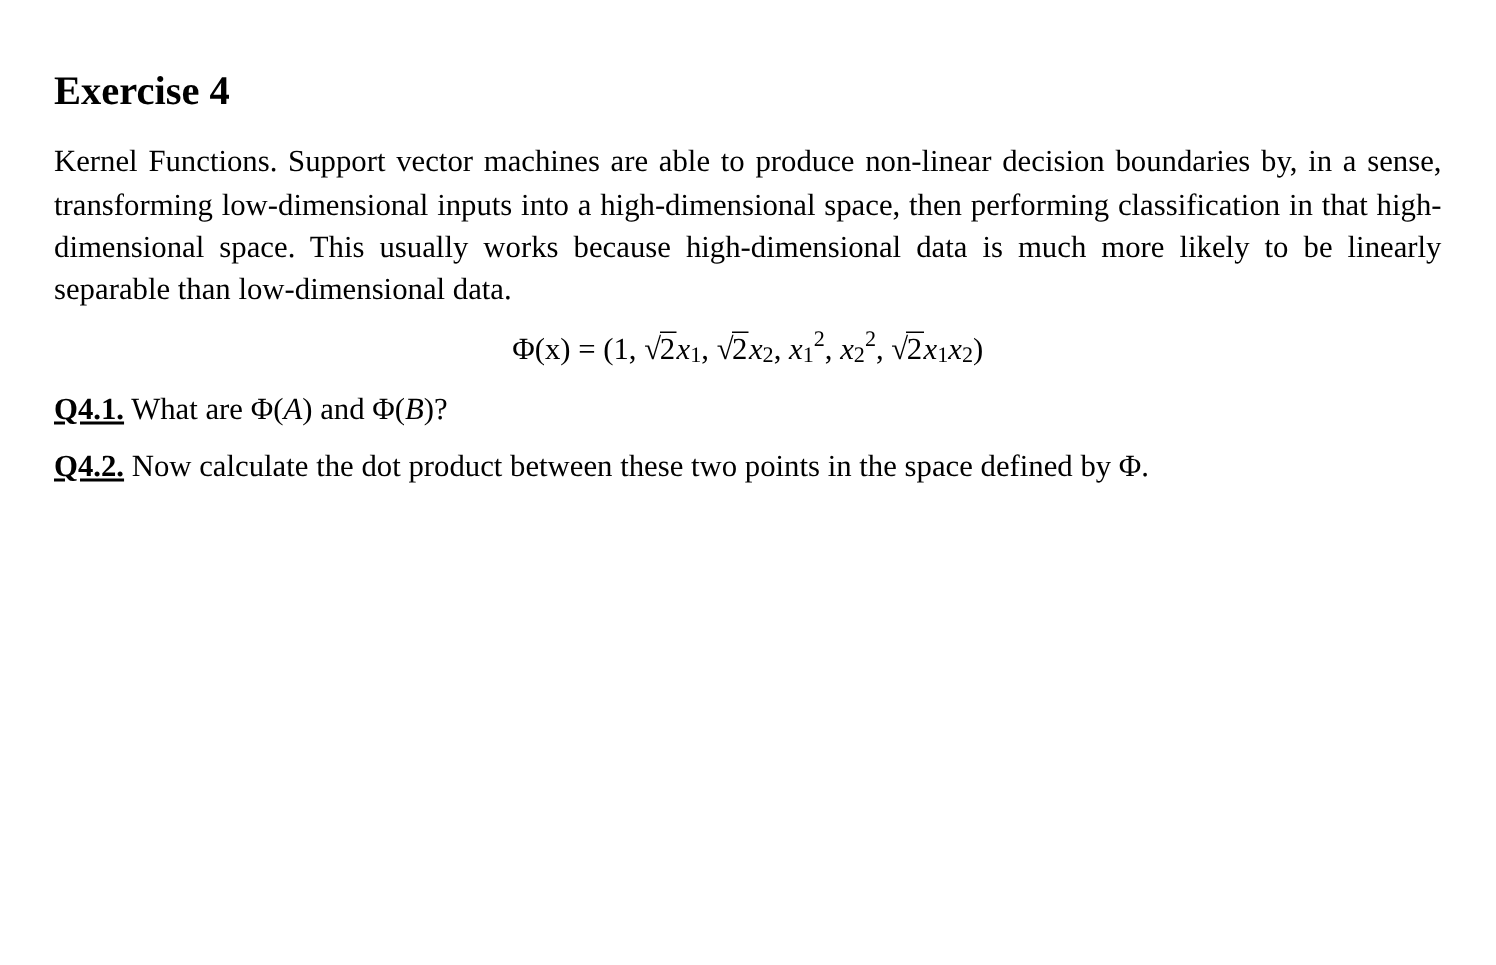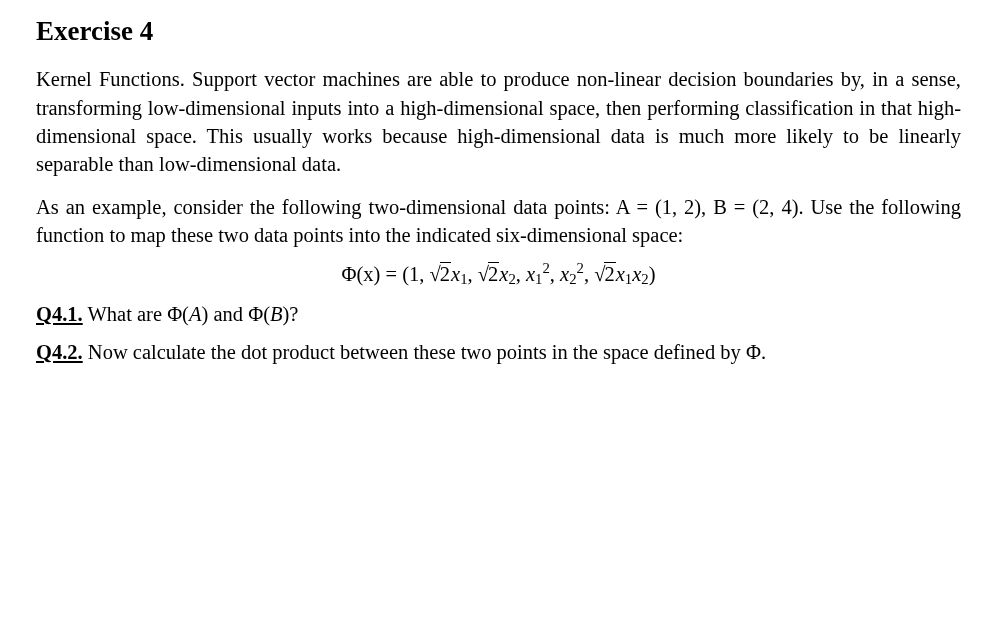--- a/index.html
+++ b/index.html
@@ -5,21 +5,21 @@
   html, body {
     margin: 0;
     padding: 0;
     width: 997px;
     height: 643px;
     background: #ffffff;
     font-family: Georgia, 'Times New Roman', serif;
     color: #000000;
   }
   .page {
-    padding: 15px 36px 0 36px;
+    padding: 44px 36px 0 36px;
     box-sizing: border-box;
   }
   h2.title {
     font-size: 27px;
     font-weight: bold;
     margin: 0 0 18px 0;
     line-height: 1.2;
   }
   p.para {
     font-size: 20.5px;
@@ -69,23 +69,20 @@
 <body>
 
 <div class="page">
 
   <h2 class="title">Exercise 4</h2>
 
   <p class="para">
     <span class="bold">Kernel Functions.</span><span> Support vector machines are able to produce non-linear decision boundaries by, in a sense, transforming low-dimensional inputs into a high-dimensional space, then performing classification in that high-dimensional space. This usually works because high-dimensional data is much more likely to be linearly separable than low-dimensional data.</span>
   </p>
 
-  <p class="para">
-    As an example, consider the following two-dimensional data points: A = (1, 2), B = (2, 4). Use the following function to map these two data points into the indicated six-dimensional space:
-  </p>
 
   <div class="equation">
     Φ(<span class="bold">x</span>) = (1,
     <span class="sqrt">√<span class="rad">2</span></span><span class="math-it">x</span><sub>1</sub>,
     <span class="sqrt">√<span class="rad">2</span></span><span class="math-it">x</span><sub>2</sub>,
     <span class="math-it">x</span><sub>1</sub><sup>2</sup>,
     <span class="math-it">x</span><sub>2</sub><sup>2</sup>,
     <span class="sqrt">√<span class="rad">2</span></span><span class="math-it">x</span><sub>1</sub><span class="math-it">x</span><sub>2</sub>)
   </div>
 

